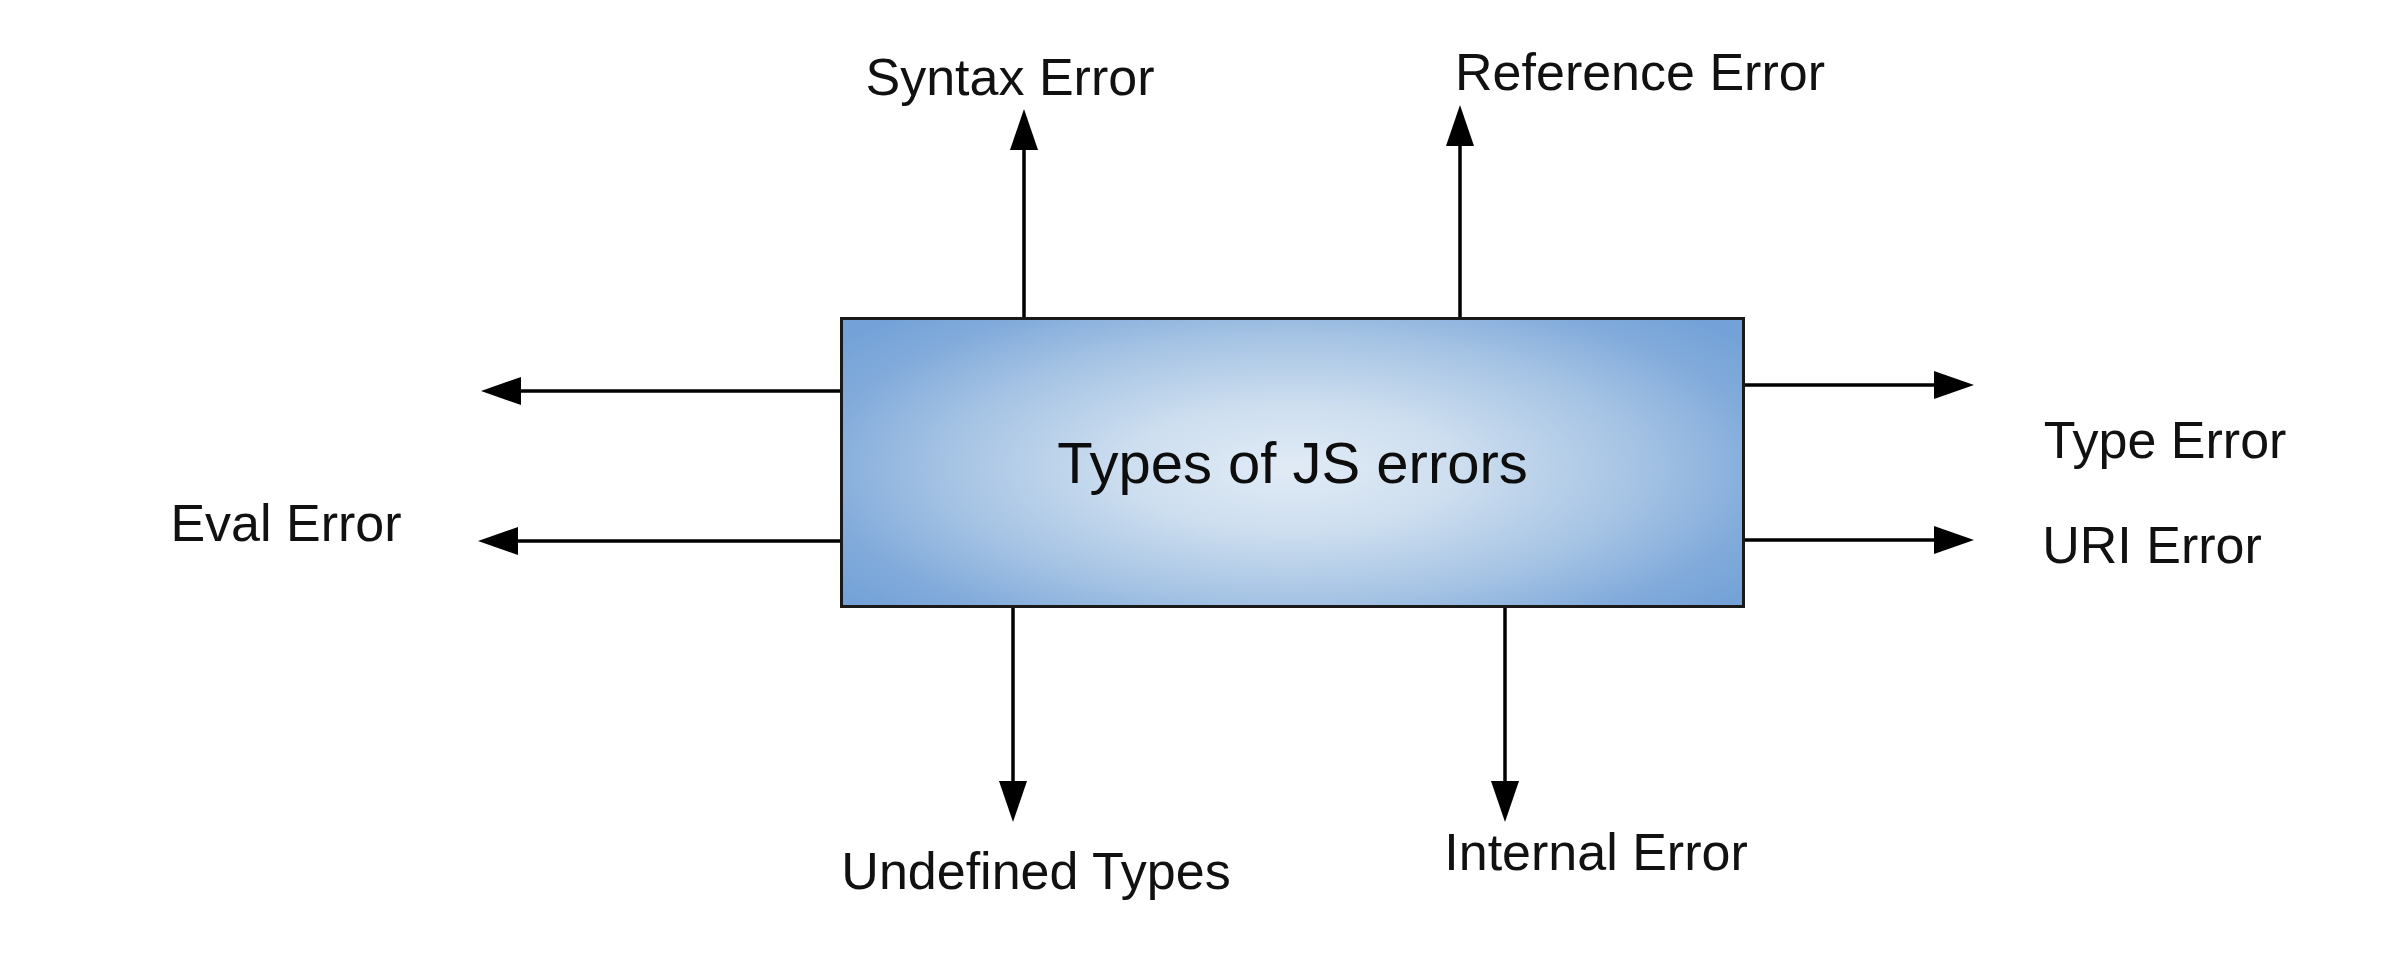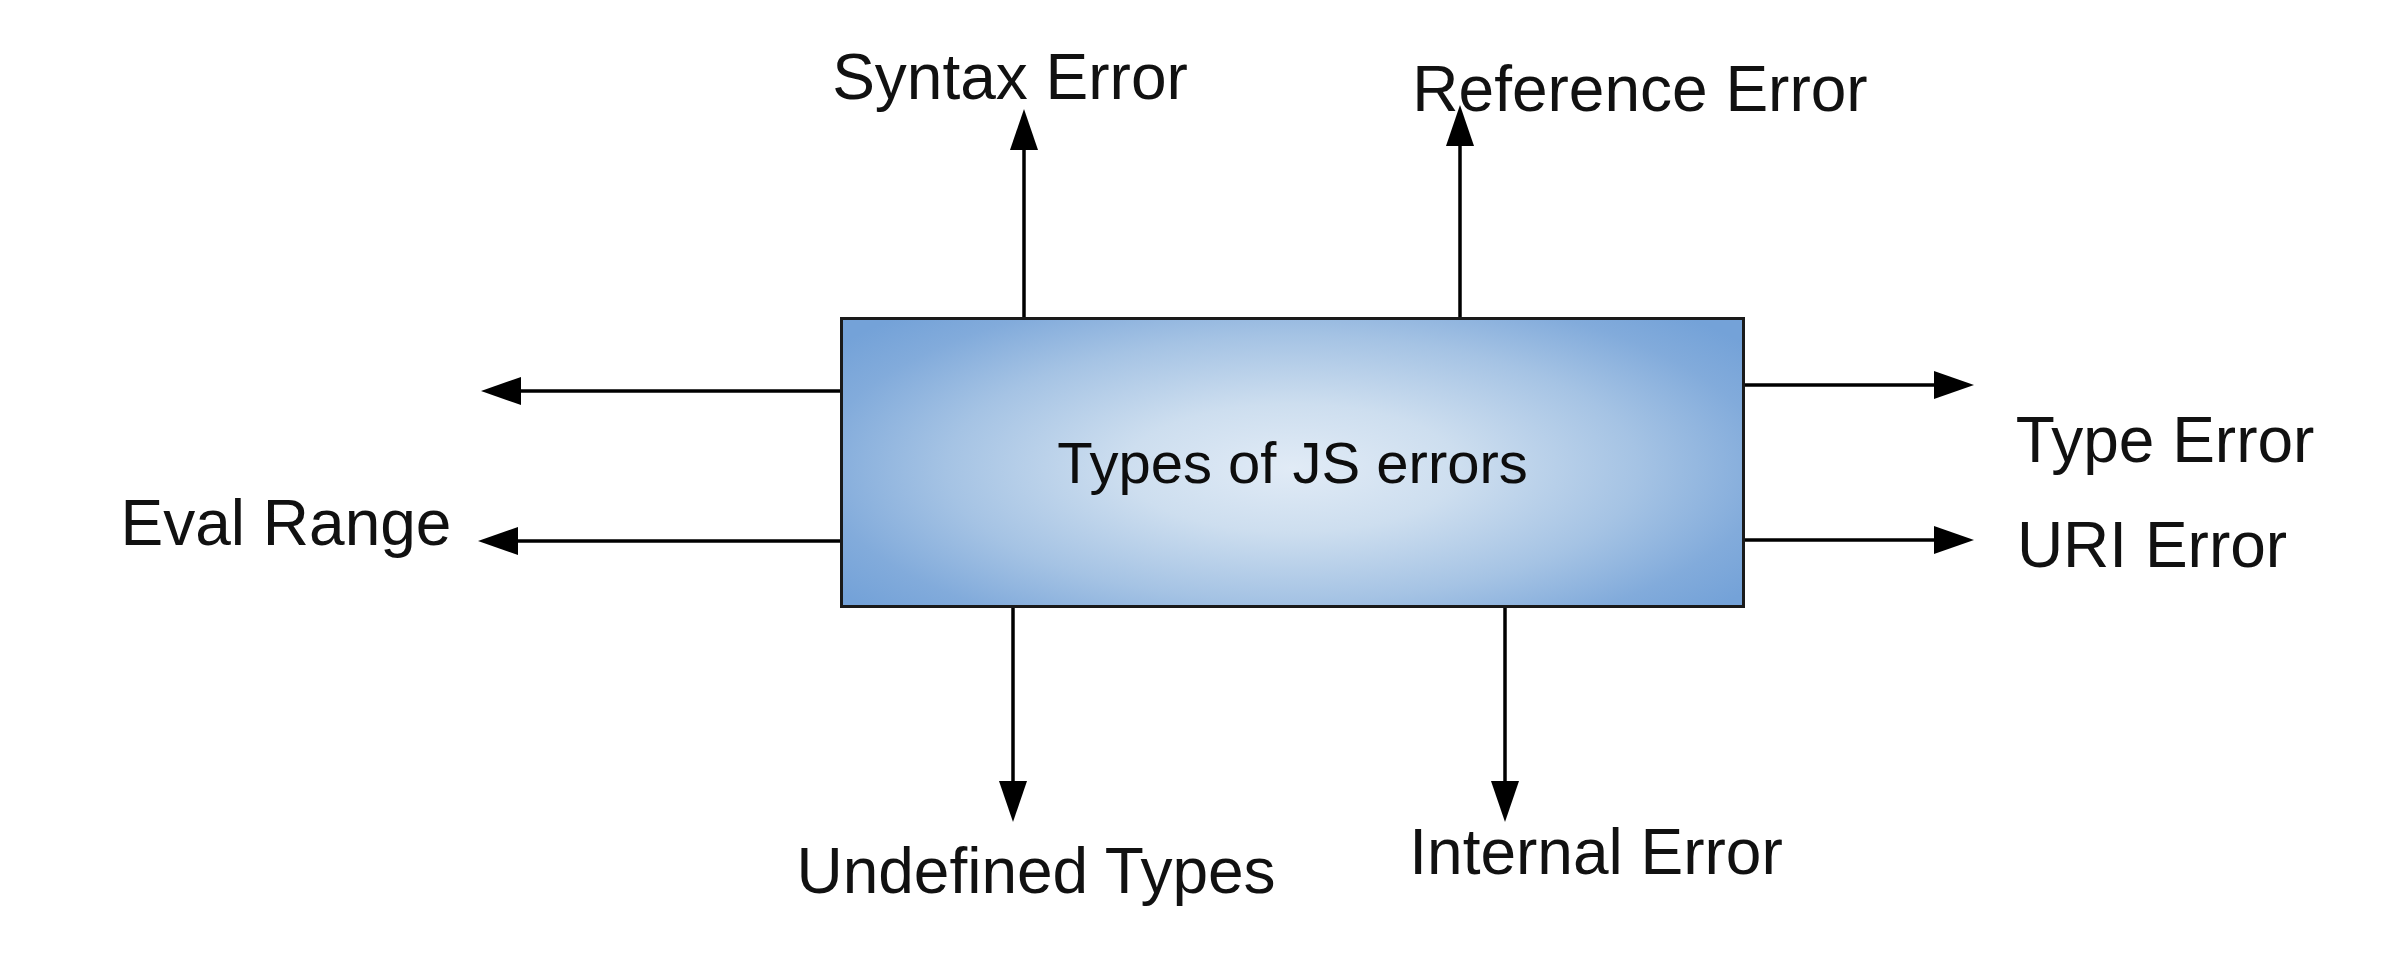--- a/index.html
+++ b/index.html
@@ -19,28 +19,28 @@
     position: absolute;
     left: 0;
     top: 0;
     width: 2390px;
     height: 966px;
     display: block;
   }
   .label {
     position: absolute;
     transform: translate(-50%, -50%);
-    font-size: 64px;
+    font-size: 52px;
     line-height: 1;
     letter-spacing: 0px;
     color: #111111;
     white-space: nowrap;
   }
   .lbl-syntax    { left: 1010px; top: 77px;  }
-  .lbl-reference { left: 1640px; top: 72px; margin-top: 17px;  }
+  .lbl-reference { left: 1640px; top: 72px;  }
   .lbl-range     { left: 264px;  top: 388px; }
   .lbl-eval      { left: 286px;  top: 523px; }
   .lbl-type      { left: 2165px; top: 392px; margin-top: 48px; }
   .lbl-uri       { left: 2152px; top: 545px; }
   .lbl-undefined { left: 1036px; top: 871px; }
   .lbl-internal  { left: 1596px; top: 852px; }
 
   .center-box {
     position: absolute;
     left: 840px;
@@ -113,19 +113,19 @@
       <polygon class="arrow-head" points="1505,822 1491,781 1519,781"></polygon>
     </g>
   </svg>
 
   <div class="center-box">
     <span>Types of JS errors</span>
   </div>
 
   <div class="label lbl-syntax">Syntax Error</div>
   <div class="label lbl-reference">Reference Error</div>
-  <div class="label lbl-eval">Eval Range</div>
+  <div class="label lbl-eval">Eval Error</div>
   <div class="label lbl-type">Type Error</div>
   <div class="label lbl-uri">URI Error</div>
   <div class="label lbl-undefined">Undefined Types</div>
   <div class="label lbl-internal">Internal Error</div>
 
 </div>
 
 </body></html>

